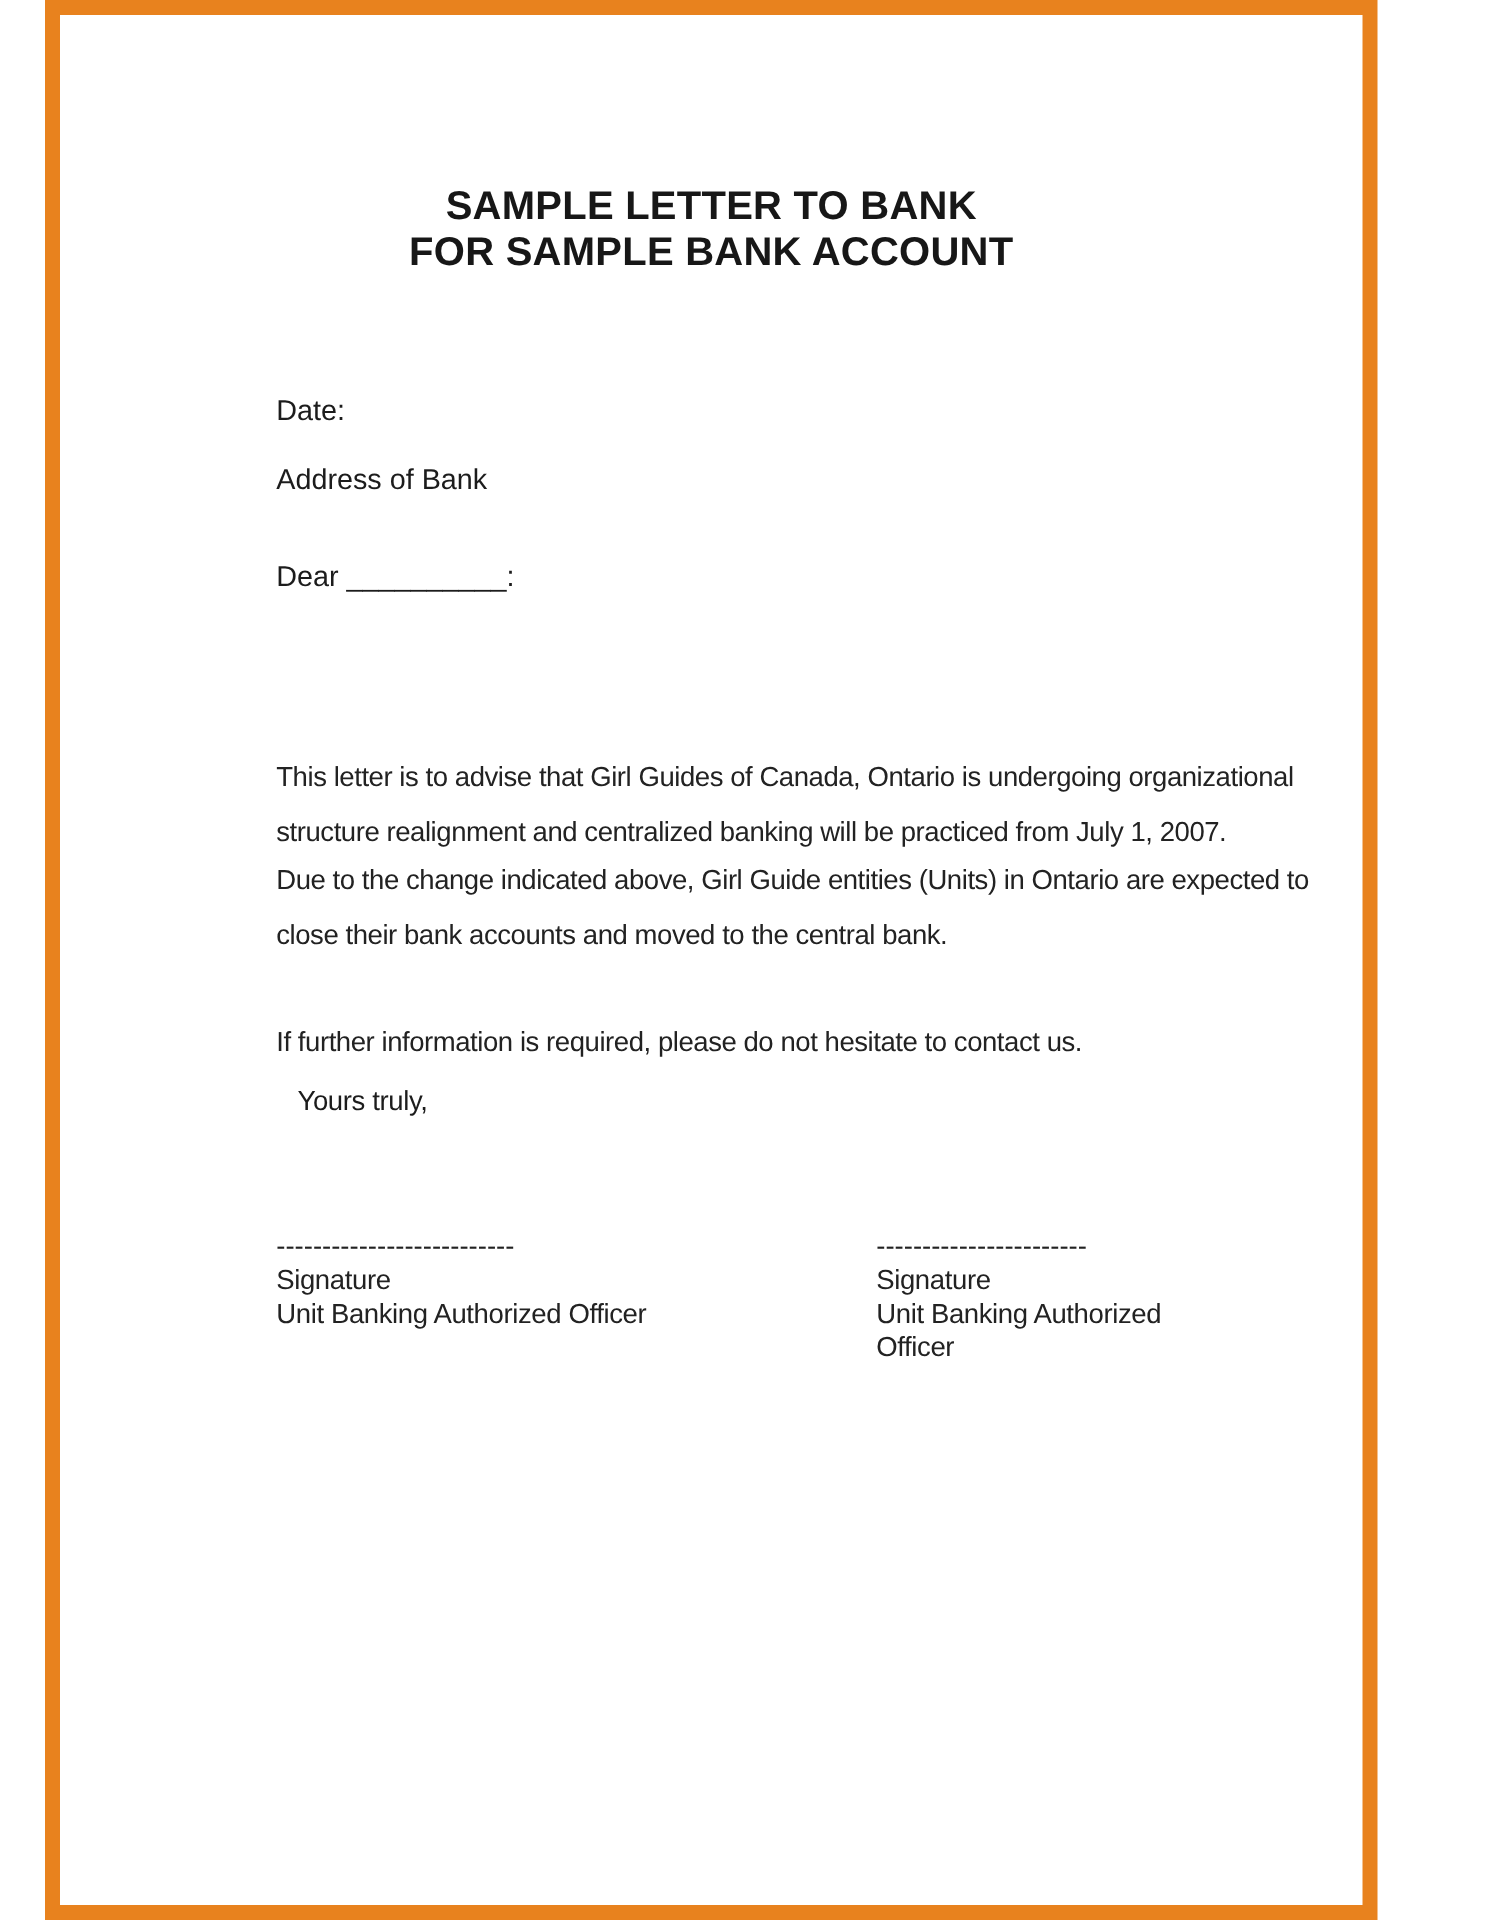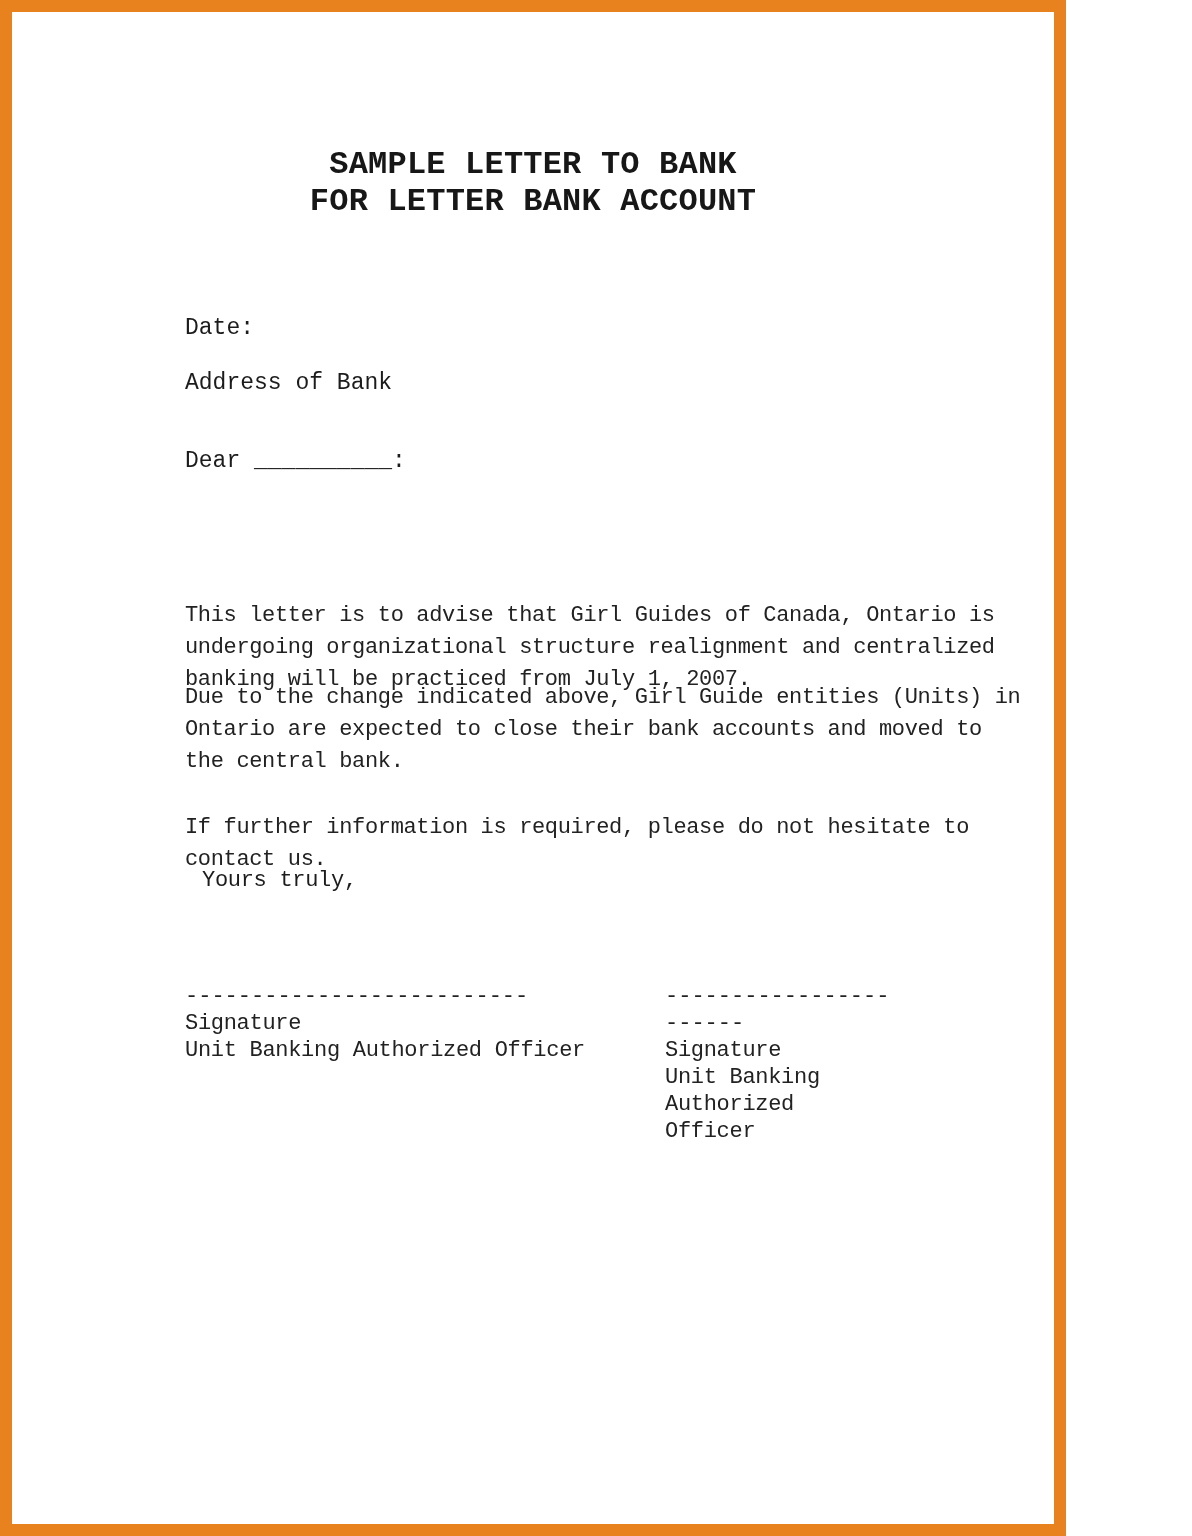--- a/index.html
+++ b/index.html
@@ -7,23 +7,24 @@
     padding: 0;
     background: #ffffff;
   }
   .page {
     position: relative;
     width: 1066px;
     height: 1536px;
     box-sizing: border-box;
     background: #ffffff;
     border: 12px solid #E8821E;
-    font-family: Liberation Mono, monospace;
+    font-family: Liberation Sans, sans-serif;
     color: #1c1c1c;
     overflow: hidden;
+    margin-left: 36px;
   }
   .abs { position: absolute; }
   .title {
     left: 0;
     right: 0;
     top: 134px;
     text-align: center;
     font-weight: bold;
     font-size: 32px;
     line-height: 37px;
@@ -38,21 +39,21 @@
   }
   .date-line    { top: 303px; text-align: center; }
   .address-line { top: 358px; }
   .dear-line    { top: 436px; }
   .re-line      { top: 492px; }
   .re-underline { text-decoration: underline; text-underline-offset: 3px; }
   .para {
     left: 173px;
     width: 840px;
     font-size: 22px;
-    line-height: 32px;
+    line-height: 44px;
     letter-spacing: -0.35px;
     color: #222222;
   }
   .p1 { top: 566px; }
   .p2 { top: 648px; }
   .p3 { top: 726px; }
   .p4 { top: 778px; }
   .closing-line { top: 856px; left: 190px; font-size: 22px; letter-spacing: -0.3px; }
   .sig-row {
     top: 971px;
@@ -70,21 +71,21 @@
   .sig-block.right { flex: 1; }
   .sig-dashes { letter-spacing: 0; }
 </style>
 </head>
 <body>
 
 <div class="page">
 
   <div class="abs title">
     <div>SAMPLE LETTER TO BANK</div>
-    <div>FOR LETTER BANK ACCOUNT</div>
+    <div>FOR SAMPLE BANK ACCOUNT</div>
   </div>
 
   <div class="abs field date-line">Date:</div>
 
   <div class="abs field address-line">Address of Bank</div>
 
   <div class="abs field dear-line"><span>Dear </span><span>__________</span><span>:</span></div>
 
 
   <p class="abs para p1">This letter is to advise that Girl Guides of Canada, Ontario is undergoing organizational structure realignment and centralized banking will be practiced from July 1, 2007.</p>

